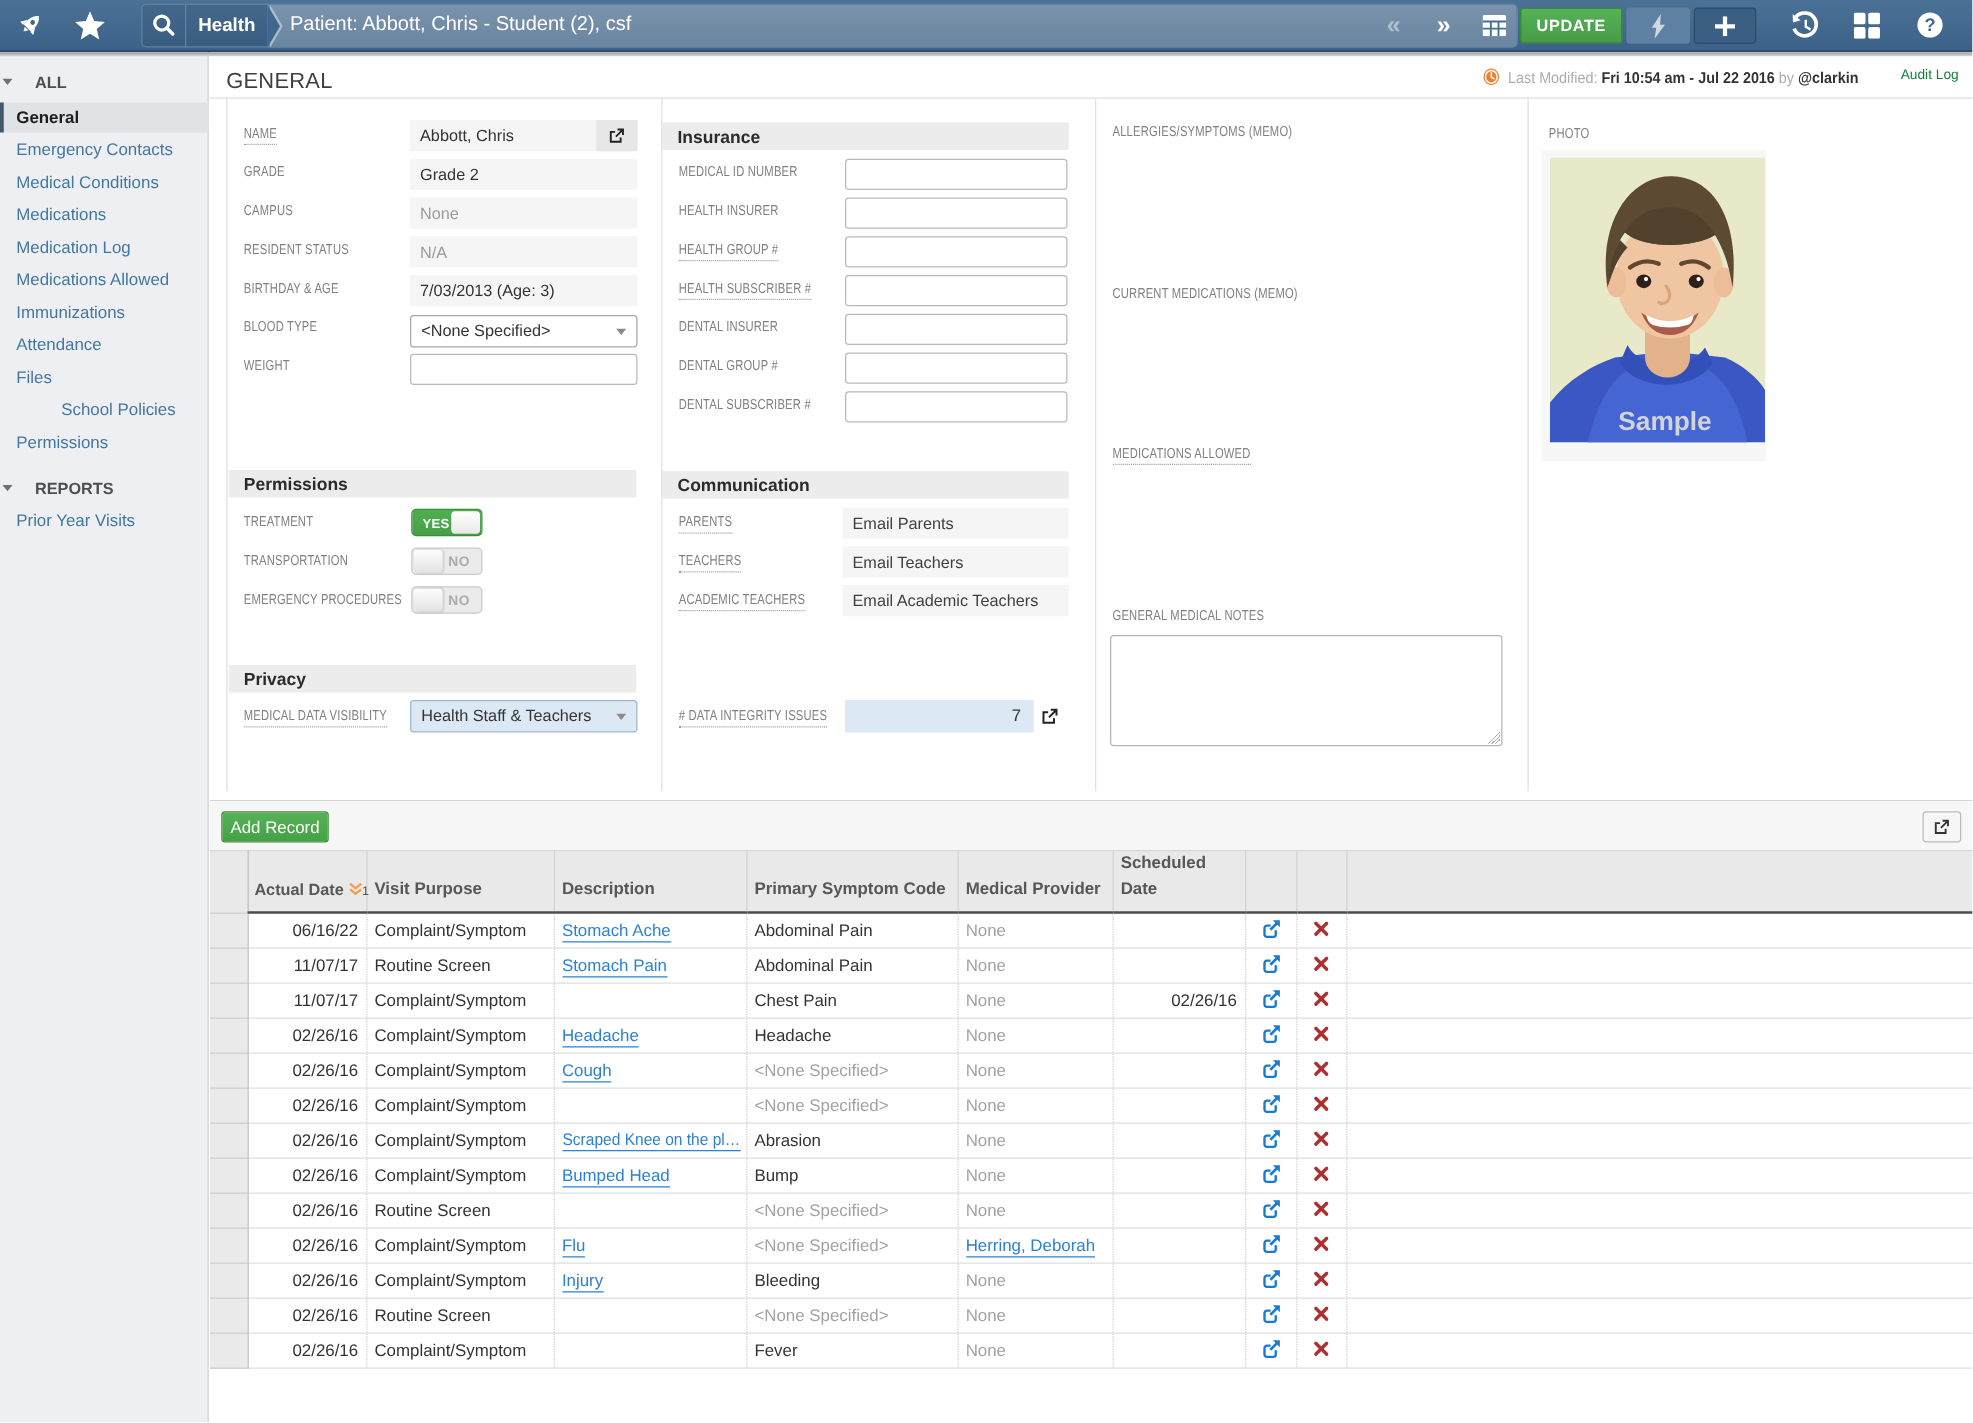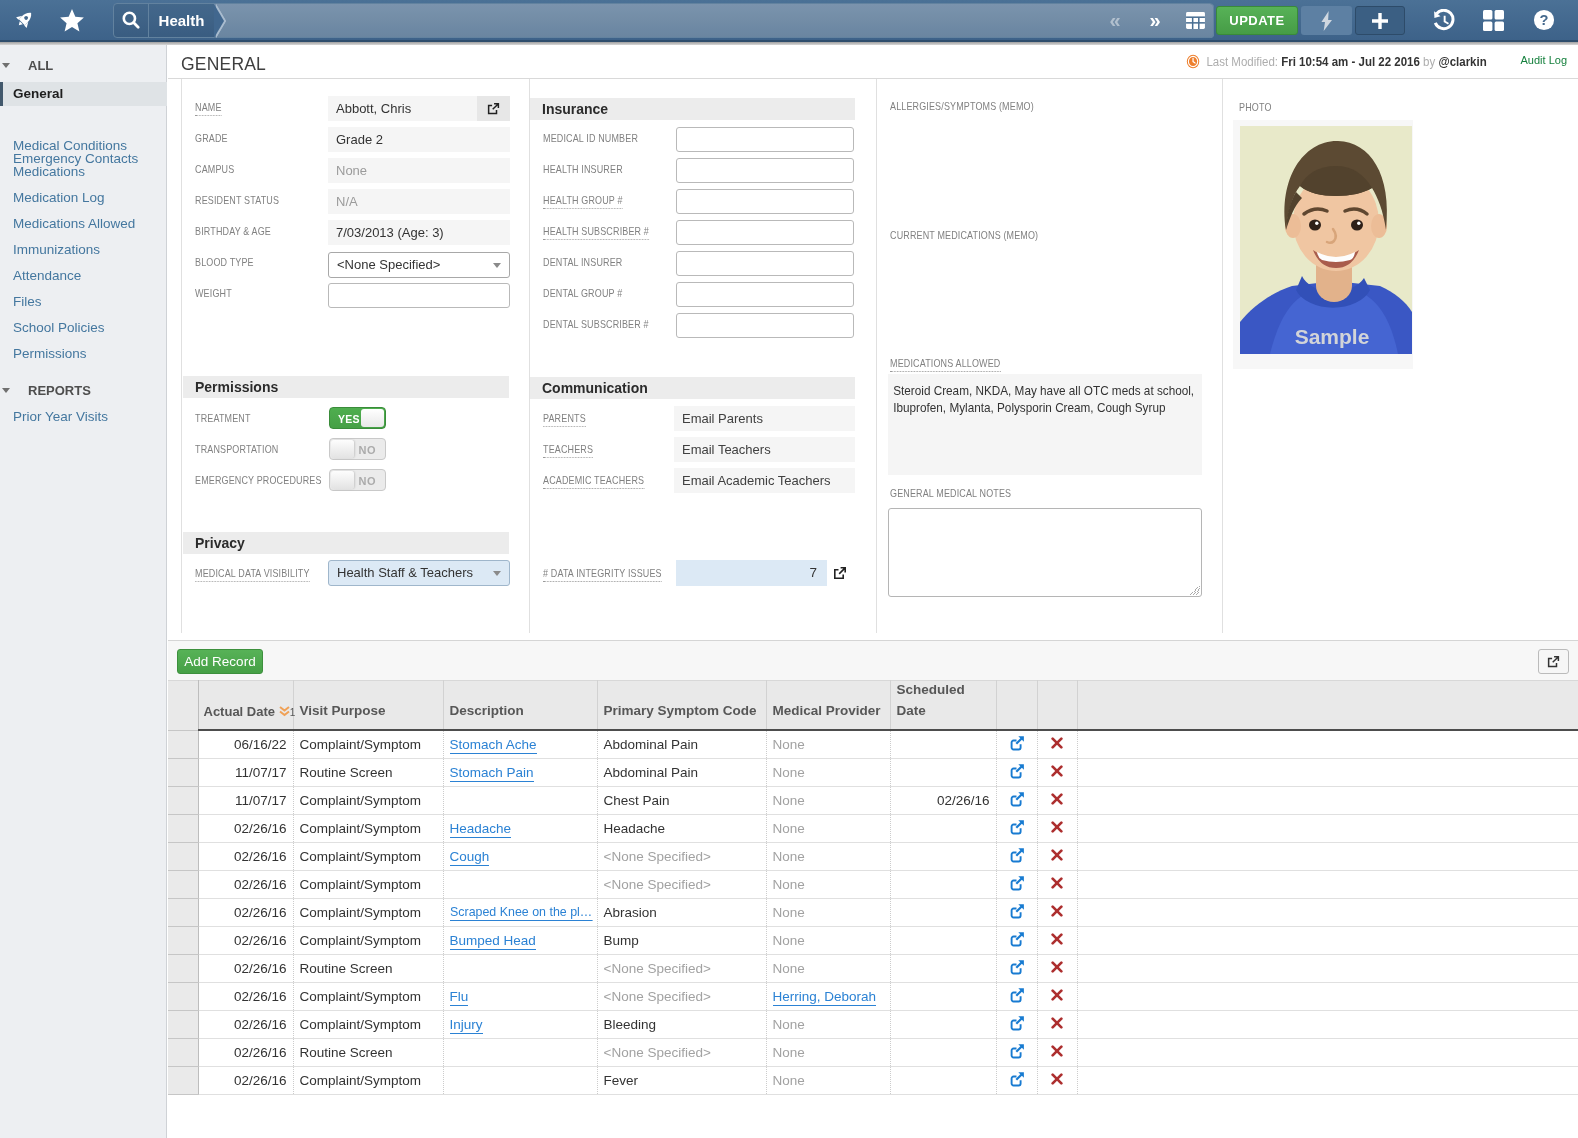--- a/index.html
+++ b/index.html
@@ -115,20 +115,21 @@
 
   <div id="shadowline" style="position:absolute; left:0; top:42px; width:1578px; height:3px; background:linear-gradient(#9f9f9f,#d8d8d8); z-index:40;"></div>
   <div id="topbar">
     <div id="crumbLight"></div>
     <div id="searchGroup"></div>
     <div id="searchCell"></div>
     <div id="chevronL"></div>
     <div id="chevronL"></div>
       <div id="chevron"></div>
     <div id="healthCell">Health</div>
+    <div id="crumbText">Patient: Abbott, Chris - Student (2), csf</div>
     <div class="tbicon" style="left:10px;width:28px;">
       <svg width="23" height="23" viewBox="0 0 24 24">
           <g transform="rotate(45 12 11)">
             <path fill="#fff" d="M12 1.2 C15 3.6 16.3 7 16.3 10.4 L16.3 15 L7.7 15 L7.7 10.4 C7.7 7 9 3.6 12 1.2 Z"></path>
             <circle cx="12" cy="8.6" r="2" fill="#44688c"></circle>
             <path fill="#fff" d="M7.7 9.8 L4.2 15.6 L7.7 15.6 Z"></path>
             <path fill="#fff" d="M16.3 9.8 L19.8 15.6 L16.3 15.6 Z"></path>
             <path fill="#fff" d="M9.8 15.8 h4.4 L12 19.4 Z"></path>
           </g>
         </svg>
@@ -189,29 +190,29 @@
       <svg width="22" height="22" viewBox="0 0 24 24">
           <circle cx="12" cy="12" r="11" fill="#fff"></circle>
           <text x="12" y="17.6" text-anchor="middle" font-family="Liberation Sans" font-size="16" font-weight="bold" fill="#44688c">?</text>
         </svg>
     </div>
   </div>
 
   <div id="sidebar">
     <div class="navhead" style="position:absolute; top:16px;"><span class="tri"></span>ALL</div>
     <div id="navActive">General</div>
-    <div class="navitem" style="top:70px;margin-top:39px;">Emergency Contacts</div>
+    <div class="navitem" style="top:70px;">Emergency Contacts</div>
     <div class="navitem" style="top:96px;">Medical Conditions</div>
     <div class="navitem" style="top:122px;">Medications</div>
     <div class="navitem" style="top:148px;">Medication Log</div>
     <div class="navitem" style="top:174px;">Medications Allowed</div>
     <div class="navitem" style="top:200px;">Immunizations</div>
     <div class="navitem" style="top:226px;">Attendance</div>
     <div class="navitem" style="top:252px;">Files</div>
-    <div class="navitem" style="top:278px;">School Policies</div>
+    <div class="navitem" style="top:278px;margin-left:36px;">School Policies</div>
     <div class="navitem" style="top:304px;">Permissions</div>
     <div class="navhead" style="position:absolute; top:341px; width:167px;"><span class="tri"></span>REPORTS</div>
     <div class="navitem" style="top:367px;">Prior Year Visits</div>
   </div>
 
   <div id="main">
     <div id="pgTitle">GENERAL</div>
     <div id="lastmod" style="right:91px; font-size:12.5px; transform:scaleX(0.92); transform-origin:100% 50%;"><svg style="vertical-align:-3px; margin-right:7px;" width="15" height="15" viewBox="0 0 16 16">
           <circle cx="8" cy="8" r="7.2" fill="#ee7f2d"></circle>
           <circle cx="8" cy="8" r="5.4" fill="none" stroke="#fff" stroke-width="1.3"></circle>
@@ -296,23 +297,20 @@
       <div style="position:absolute; left:664px; top:486px;">
         <svg width="16" height="16" viewBox="0 0 16 16">
             <path d="M2 4v10h10V9.5H10.4V12.4H3.6V5.6H6.5V4H2z" fill="#222"></path>
             <path d="M8.6 2v1.6h2.7L6.6 8.3 7.7 9.4l4.7-4.7v2.7H14V2H8.6z" fill="#222"></path>
           </svg>
       </div>
 
       <div class="flabel" style="left:722px; top:21px;">ALLERGIES/SYMPTOMS (MEMO)</div>
       <div class="flabel" style="left:722px; top:150px;">CURRENT MEDICATIONS (MEMO)</div>
       <div class="flabel dot" style="left:722px; top:278px;">MEDICATIONS ALLOWED</div>
-      <div style="position:absolute; left:720px; top:295px; width:314px; height:101px; background:#f5f5f5;">
-          <div style="width:352px; font-size:13.5px; color:#333; padding:8px 0 0 6px; line-height:17px; transform:scaleX(0.87); transform-origin:0 0;">Steroid Cream, NKDA, May have all OTC meds at school, Ibuprofen, Mylanta, Polysporin Cream, Cough Syrup</div>
-        </div>
       <div class="flabel" style="left:722px; top:408px;">GENERAL MEDICAL NOTES</div>
       <div class="memo" style="left:720px; top:429px; width:314px; height:89px;">
           <span class="resz"></span>
         </div>
 
       <div class="flabel" style="left:1071px; top:22px;">PHOTO</div>
       <div style="position:absolute; left:1065px; top:41px; width:180px; height:249px; background:#f7f7f7;"></div>
       <div style="position:absolute; left:1072px; top:47px; width:172px; height:228px;">
         <svg width="172" height="228" viewBox="0 0 172 228">
           <rect width="172" height="228" fill="#e8e9c9"></rect>

